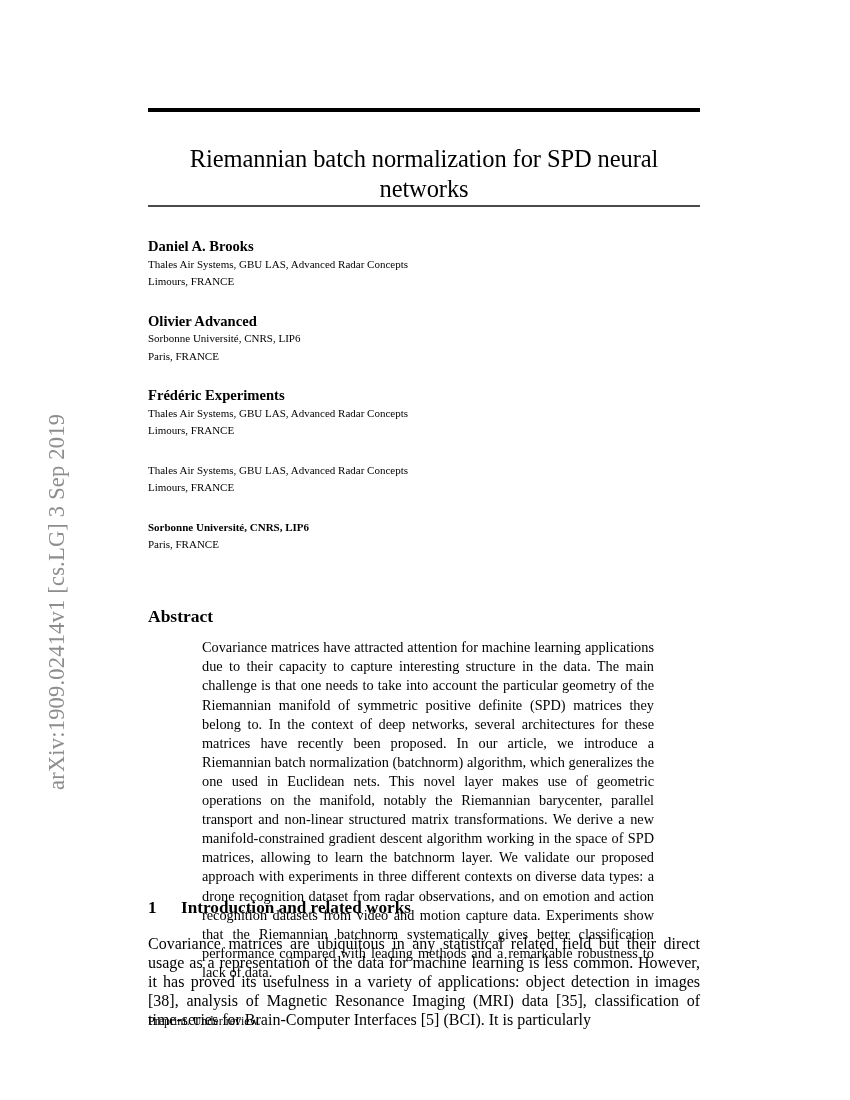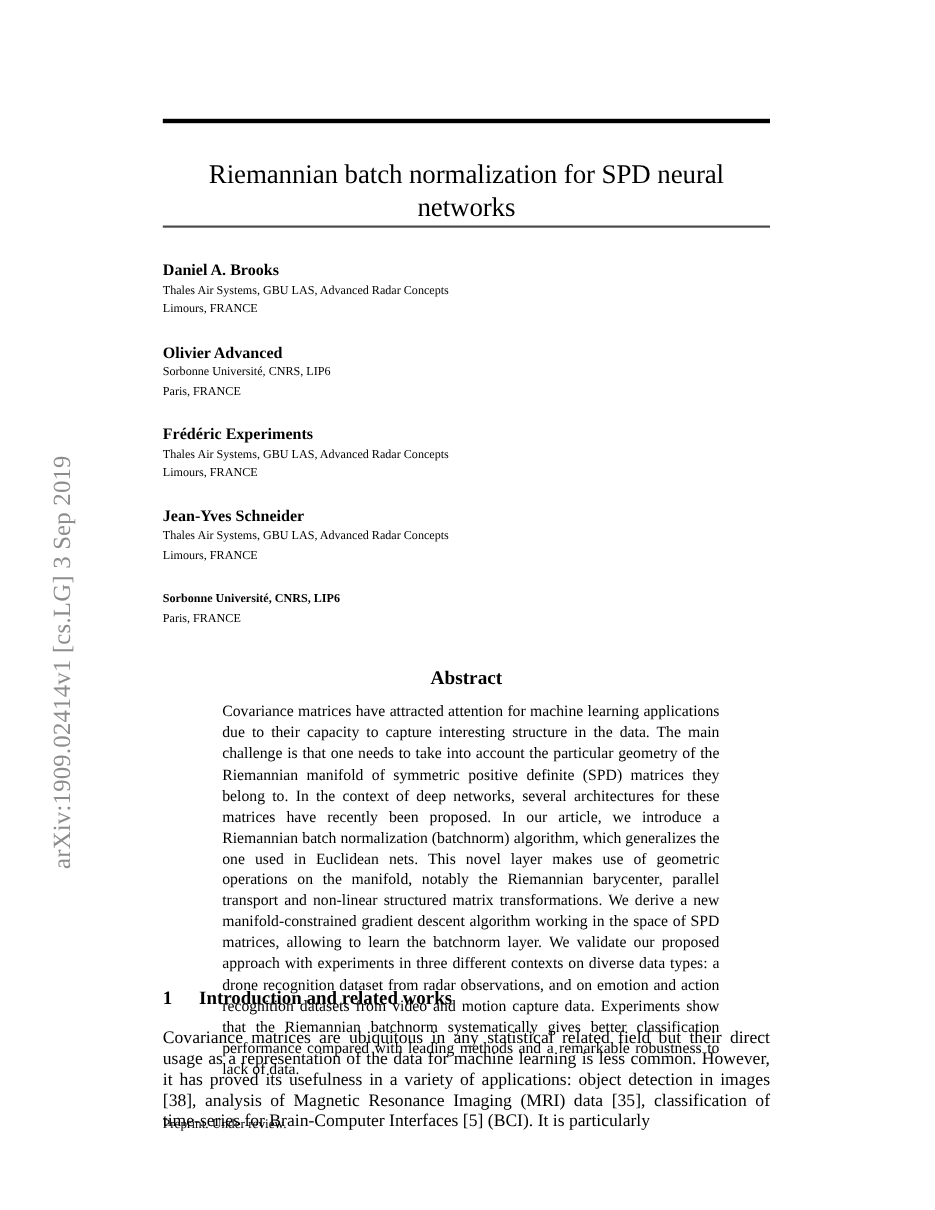--- a/index.html
+++ b/index.html
@@ -106,21 +106,20 @@
   .author-line.bold {
     font-weight: bold;
   }
 
   
   #abstract-heading {
     position: absolute;
     left: 0;
     top: 591px;
     width: 552px;
-    text-align: center;
     font-size: 17.5px;
     font-weight: bold;
   }
   #abstract-body {
     position: absolute;
     left: 54px;
     top: 624px;
     width: 452px;
     font-size: 14.3px;
     line-height: 19.1px;
@@ -192,21 +191,20 @@
       <div class="author-line">Paris, FRANCE</div>
     </div>
 
     <div class="author-block">
       <div class="author-name">Frédéric Experiments</div>
       <div class="author-line">Thales Air Systems, GBU LAS, Advanced Radar Concepts</div>
       <div class="author-line">Limours, FRANCE</div>
     </div>
 
     <div class="author-block">
-      <div class="author-name">Jean-Yves Schneider</div>
       <div class="author-line">Thales Air Systems, GBU LAS, Advanced Radar Concepts</div>
       <div class="author-line">Limours, FRANCE</div>
     </div>
 
     <div class="author-block">
       <div class="author-line bold">Sorbonne Université, CNRS, LIP6</div>
       <div class="author-line">Paris, FRANCE</div>
     </div>
 
   </div>

